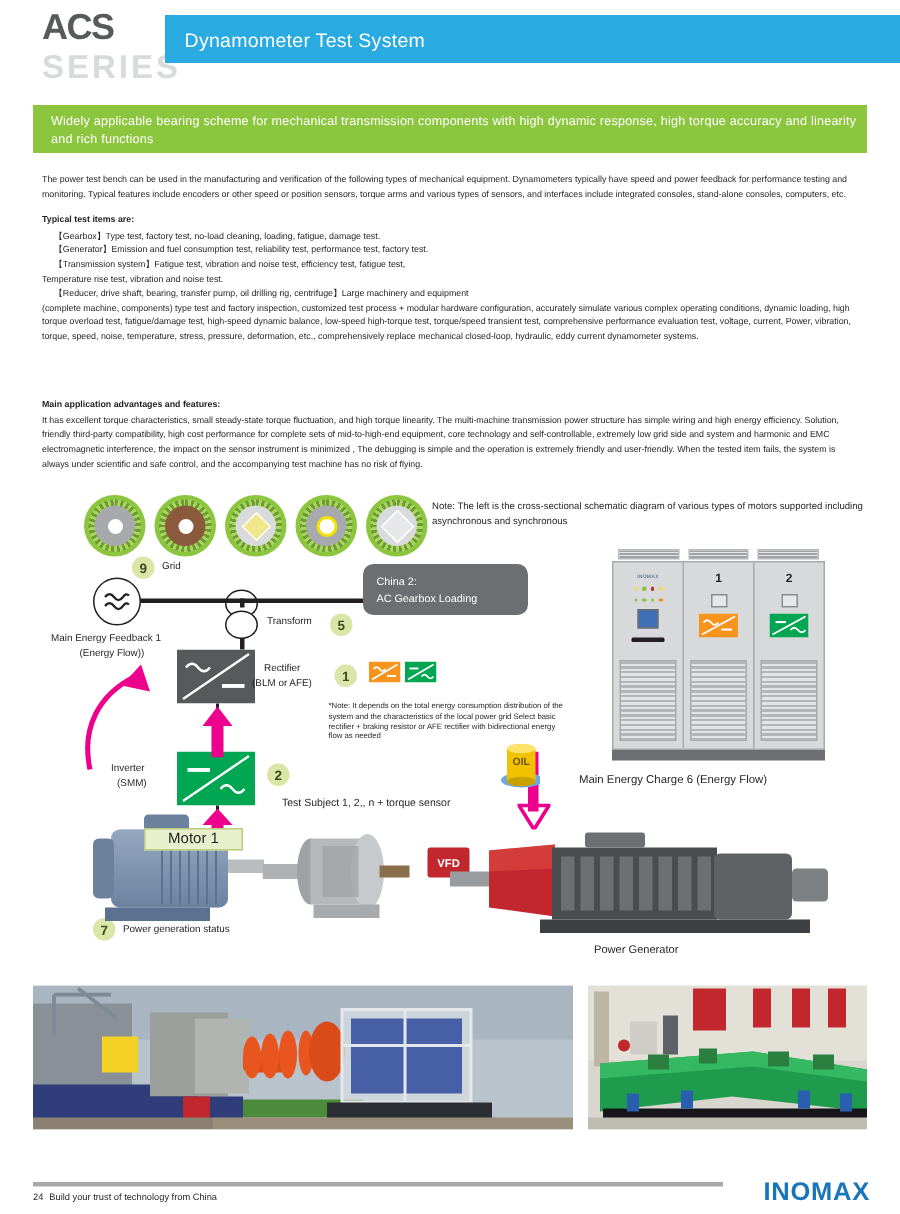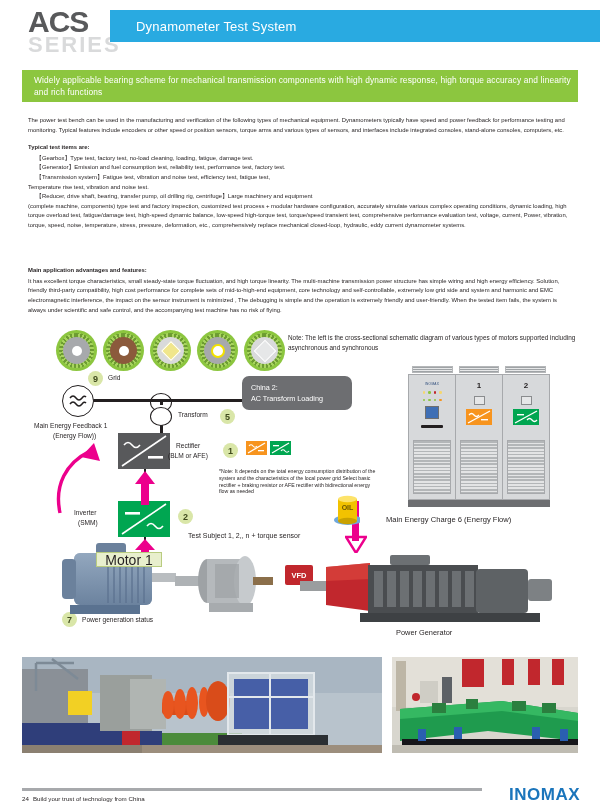--- a/index.html
+++ b/index.html
@@ -9,35 +9,35 @@
     font-family: "Liberation Sans", sans-serif;
     color: #231f20;
     overflow: hidden;
   }
   .page { position: relative; width: 600px; height: 809px; background: #fff; }
 
   
   .header { position: absolute; left: 0; top: 0; width: 600px; height: 66px; }
   .logo-acs {
     position: absolute; left: 28px; top: 5px;
-    font-size: 30px; font-weight: bold; letter-spacing: -1px;
+    font-size: 24px; font-weight: bold; letter-spacing: -1px;
     color: #58595b; font-family: "Liberation Sans", sans-serif;
   }
   .logo-series {
     position: absolute; left: 28px; top: 32px;
     font-size: 22px; font-weight: bold; letter-spacing: 2px;
     color: #d9dadb;
   }
   .title-bar {
     position: absolute; left: 110px; top: 10px; width: 490px; height: 32px;
     background: #29aae1;
     display: flex; align-items: center;
   }
   .title-bar span {
-    color: #ffffff; font-size: 13px; padding-left: 26px; letter-spacing: .2px;
+    color: #ffffff; font-size: 13px; padding-left: 13px; letter-spacing: .2px;
   }
   .rule-wrap { position: absolute; left: 110px; top: 44px; width: 490px; height: 20px; }
   .rule-thin {
     position: absolute; left: 0; top: 1px; width: 470px; height: 2px;
     background: #a7a9ac;
     transform: skewY(0.5deg); transform-origin: left center;
   }
   .rule-thick {
     position: absolute; left: 0; top: 6px; width: 440px; height: 7px;
     background: #d1d3d4;
@@ -167,21 +167,21 @@
   .cab-tag { width: 26px; height: 16px; margin: 4px auto 0; }
   .cab-lower { position: absolute; left: 4px; right: 4px; bottom: 5px; height: 54px;
                background: repeating-linear-gradient(#b3b6b8 0 1.6px, #e3e4e5 1.6px 3.2px); border: 1px solid #a7a9ac; }
   .cab-base { position: absolute; left: 0; top: 134px; width: 142px; height: 7px; background: #6d6e71; }
 
   
   .photo { position: absolute; overflow: hidden; }
   .motor1-tag {
     position: absolute; left: 96px; top: 552px; width: 66px; height: 15px;
     background: #e8efcd; border: 1px solid #b9cc80; color: #231f20;
-    font-size: 14px; display: flex; align-items: center; justify-content: center;
+    font-size: 10px; display: flex; align-items: center; justify-content: center;
   }
   .vfd-tag {
     position: absolute; left: 285px; top: 565px; width: 28px; height: 20px;
     background: #c1272d; color: #fff; font-size: 7.5px;
     display: flex; align-items: center; justify-content: center; font-weight: bold;
     border-radius: 2px;
   }
   .oil-drum { position: absolute; left: 330px; top: 493px; width: 30px; height: 34px; }
 
   
@@ -288,21 +288,21 @@
 
     <div class="xfmr">
       <div class="t"></div>
       <div class="b"></div>
     </div>
     <div class="dlabel" style="left:158px; top:45px;">Transform</div>
     <div class="badge" style="left:200px; top:44px;">5</div>
 
     <div class="mode-box">
       <div>China 2:</div>
-      <div>AC Transform Loading</div>
+      <div>AC Gearbox Loading</div>
     </div>
 
     <div class="box-conv" style="left:98px; top:68px;">
       <svg viewBox="0 0 52 36">
         <rect x="0" y="0" width="52" height="36" fill="#58595b"></rect>
         <line x1="4" y1="33" x2="48" y2="3" stroke="#fff" stroke-width="1.6"></line>
         <path d="M6 12 q4 -5 8 0 q4 5 8 0" stroke="#fff" stroke-width="1.6" fill="none"></path>
         <rect x="30" y="23" width="15" height="2.6" fill="#fff"></rect>
       </svg>
     </div>

